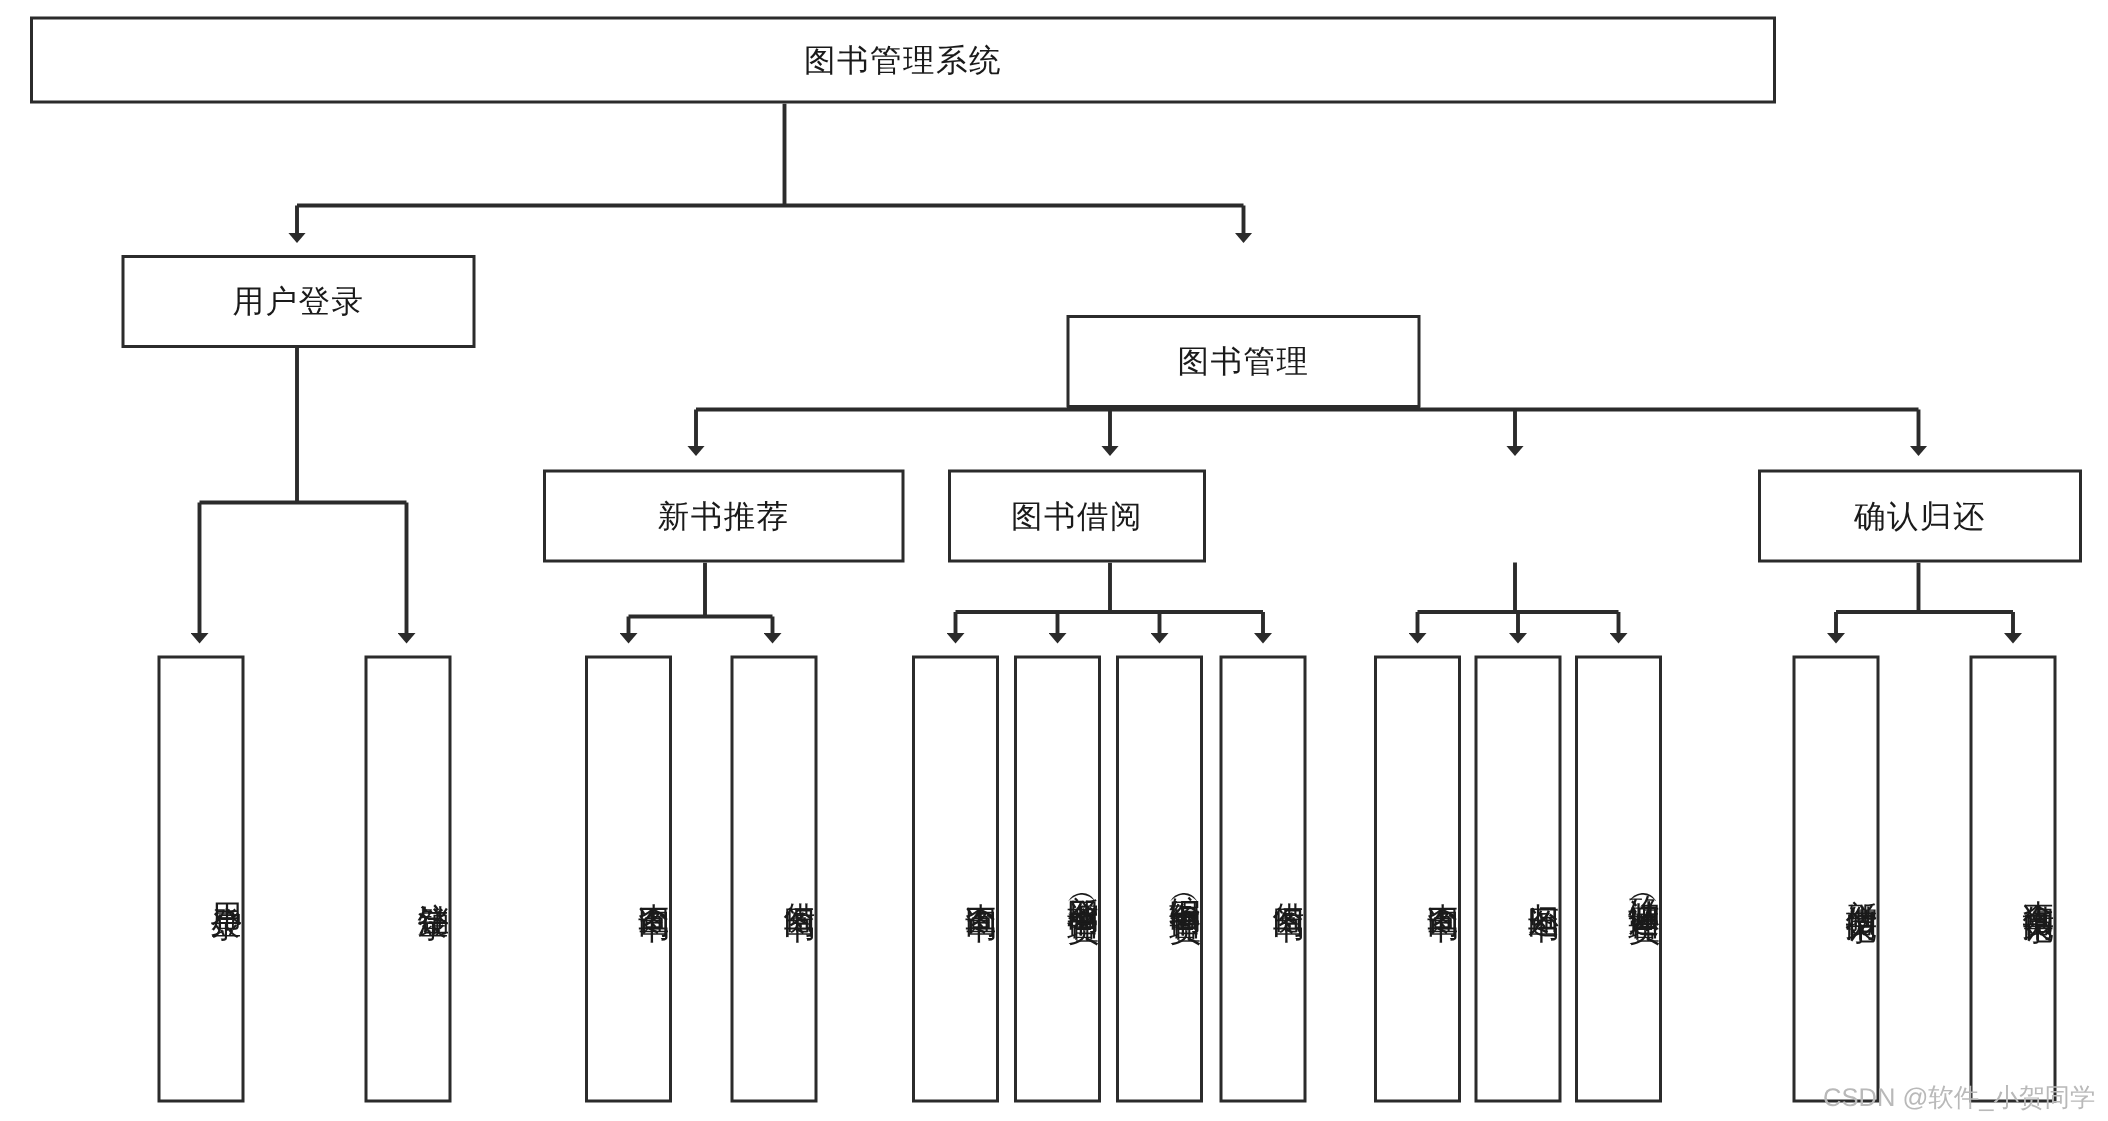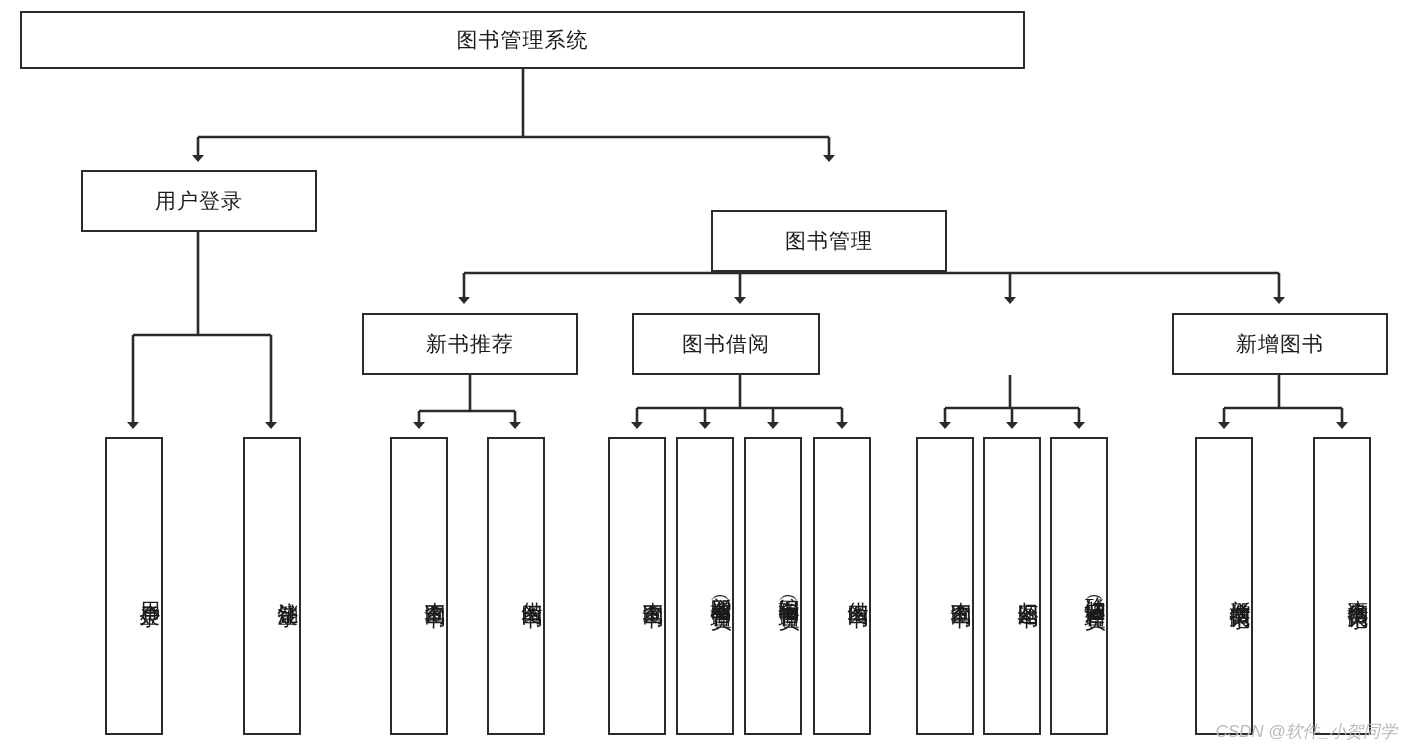--- a/index.html
+++ b/index.html
@@ -57,21 +57,20 @@
     display: block;
   }
   .watermark {
     position: absolute;
     right: 8px;
     bottom: 4px;
     font-size: 17px;
     color: #b9b9b9;
     z-index: 3;
     white-space: nowrap;
-    font-style: italic;
   }
 </style>
 </head>
 <body>
 
 <div id="canvas">
 
   <svg id="wires" viewBox="0 0 1405 747">
     <defs>
       <marker id="arrow" markerWidth="10" markerHeight="12" refX="3" refY="6" orient="auto" markerUnits="userSpaceOnUse">
@@ -115,39 +114,39 @@
       <path d="M1012,408 L1012,425" marker-end="url(#arrow)"></path>
       <path d="M1079,408 L1079,425" marker-end="url(#arrow)"></path>
 
       <path d="M1279,375 L1279,408"></path>
       <path d="M1224,408 L1342,408"></path>
       <path d="M1224,408 L1224,425" marker-end="url(#arrow)"></path>
       <path d="M1342,408 L1342,425" marker-end="url(#arrow)"></path>
     </g>
   </svg>
 
-  <div class="node h" style="left:20px; top:11px; width:1005px; height:58px;">
+  <div class="node h" style="left:20px; top:11px; width:1164px; height:58px;">
     <span>图书管理系统</span>
   </div>
 
   <div class="node h" style="left:81px; top:170px; width:236px; height:62px;">
     <span>用户登录</span>
   </div>
   <div class="node h" style="left:711px; top:170px; width:236px; height:62px;margin-top:40px;">
     <span>图书管理</span>
   </div>
 
-  <div class="node h" style="left:362px; top:313px; width:216px; height:62px;text-align:right;">
+  <div class="node h" style="left:362px; top:313px; width:241px; height:62px;text-align:right;">
     <span>新书推荐</span>
   </div>
-  <div class="node h" style="left:632px; top:313px; width:188px; height:62px;">
+  <div class="node h" style="left:632px; top:313px; width:172px; height:62px;">
     <span>图书借阅</span>
   </div>
   <div class="node h" style="left:1172px; top:313px; width:216px; height:62px;">
-    <span>新增图书</span>
+    <span>确认归还</span>
   </div>
 
   <div class="node leaf" style="left:105px; top:437px; width:58px; height:298px;">
     <span class="vtext">用户登录</span>
   </div>
   <div class="node leaf" style="left:243px; top:437px; width:58px; height:298px;">
     <span class="vtext">注销登录</span>
   </div>
 
   <div class="node leaf" style="left:390px; top:437px; width:58px; height:298px;">

